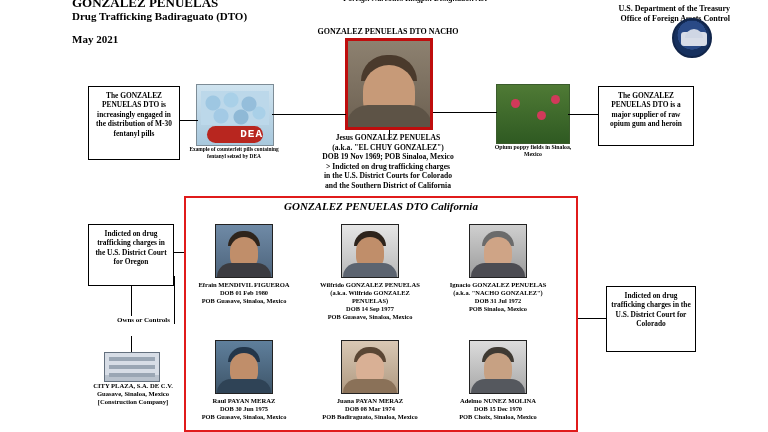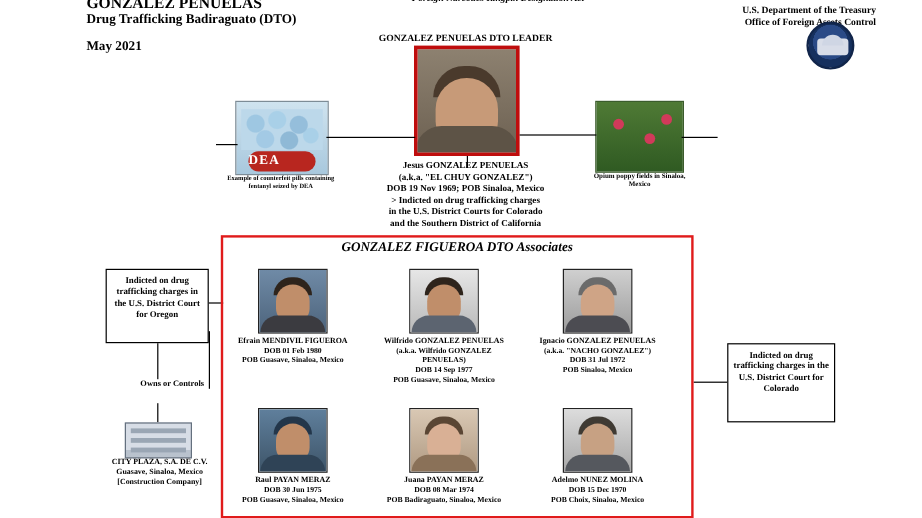--- a/index.html
+++ b/index.html
@@ -101,22 +101,22 @@
       radial-gradient(circle at 30px 9px,#a9d0e8 0 7px,transparent 8px),
       radial-gradient(circle at 48px 13px,#95bedb 0 7px,transparent 8px),
       radial-gradient(circle at 20px 25px,#a3cae5 0 7px,transparent 8px),
       radial-gradient(circle at 40px 26px,#8fb9d6 0 7px,transparent 8px),
       radial-gradient(circle at 58px 22px,#a9d0e8 0 6px,transparent 7px),
       #bcd8ea;
   }
   .pill-img .dea{
     position:absolute;left:10px;bottom:2px;width:56px;height:17px;
     background:#b8261f;color:#fff;border-radius:9px;
-    font-family:Liberation Serif, serif;font-weight:bold;font-size:11px;
-    text-align:left;line-height:17px;letter-spacing:1px;
+    font-family:Liberation Mono, monospace;font-weight:bold;font-size:11px;
+    text-align:right;line-height:17px;letter-spacing:1px;
   }
   .cap-pill{
     position:absolute;left:186px;top:146px;width:96px;text-align:center;
     font-size:5.4px;line-height:6.6px;font-weight:bold;
   }
   .poppy-img{
     position:absolute;left:496px;top:84px;width:72px;height:58px;
     background:linear-gradient(#4f7a35,#2f5a22);border:1px solid #3b5c2c;
     overflow:hidden;
   }
@@ -198,33 +198,35 @@
 <div class="page">
 
   <div class="hdr-title">GONZALEZ PENUELAS</div>
   <div class="hdr-sub">Drug Trafficking Badiraguato (DTO)</div>
   <div class="hdr-date">May 2021</div>
   <div class="hdr-center">Foreign Narcotics Kingpin Designation Act</div>
   <div class="hdr-right" style="white-space:pre-line">U.S. Department of the Treasury
 Office of Foreign Assets Control</div>
   <div class="seal"></div>
 
-  <div class="leader-label">GONZALEZ PENUELAS DTO LEADER</div>
+  <div class="leader-label">GONZALEZ PENUELAS DTO NACHO</div>
   <div class="leader-photo">
     <div class="hair"></div>
       <div class="face"></div>
       <div class="body"></div>
   </div>
   <div class="leader-text" style="white-space:pre-line">Jesus GONZALEZ PENUELAS
 (a.k.a. "EL CHUY GONZALEZ")
 DOB 19 Nov 1969; POB Sinaloa, Mexico
 &gt; Indicted on drug trafficking charges
 in the U.S. District Courts for Colorado
 and the Southern District of California</div>
 
+  <div class="box" id="box-left-top">The GONZALEZ PENUELAS DTO is increasingly engaged in the distribution of M-30 fentanyl pills</div>
+  <div class="box" id="box-right-top">The GONZALEZ PENUELAS DTO is a major supplier of raw opium gum and heroin</div>
   <div class="box" id="box-oregon">Indicted on drug trafficking charges in the U.S. District Court for Oregon</div>
   <div class="box" id="box-colorado">Indicted on drug trafficking charges in the U.S. District Court for Colorado</div>
 
   <div class="pill-img">
     <div class="pile"></div>
     <div class="dea">DEA</div>
   </div>
   <div class="cap-pill">Example of counterfeit pills containing fentanyl seized by DEA</div>
 
   <div class="poppy-img">
@@ -239,21 +241,21 @@
   <div class="ln" style="left:433px;top:112px;width:64px;height:1px;"></div>
   <div class="ln" style="left:568px;top:114px;width:30px;height:1px;"></div>
   <div class="ln" style="left:389px;top:130px;width:1px;height:10px;"></div>
   <div class="ln" style="left:174px;top:252px;width:12px;height:1px;"></div>
   <div class="ln" style="left:174px;top:276px;width:1px;height:48px;"></div>
   <div class="ln" style="left:131px;top:286px;width:1px;height:30px;"></div>
   <div class="ln" style="left:131px;top:336px;width:1px;height:16px;"></div>
   <div class="ln" style="left:578px;top:318px;width:28px;height:1px;"></div>
 
   <div class="assoc-frame"></div>
-  <div class="assoc-title">GONZALEZ FIGUEROA DTO Associates</div>
+  <div class="assoc-title">GONZALEZ PENUELAS DTO California</div>
 
   <div class="card" id="card-1">
     <div class="photo">
       <div class="bg" style="background:linear-gradient(#6f8aa6,#4d647c)"></div>
       <div class="hairc"></div>
         <div class="head"></div>
         <div class="shoulders"></div>
     </div>
     <div class="nm">Efrain MENDIVIL FIGUEROA</div>
     <div class="dt" style="white-space:pre-line">DOB 01 Feb 1980

